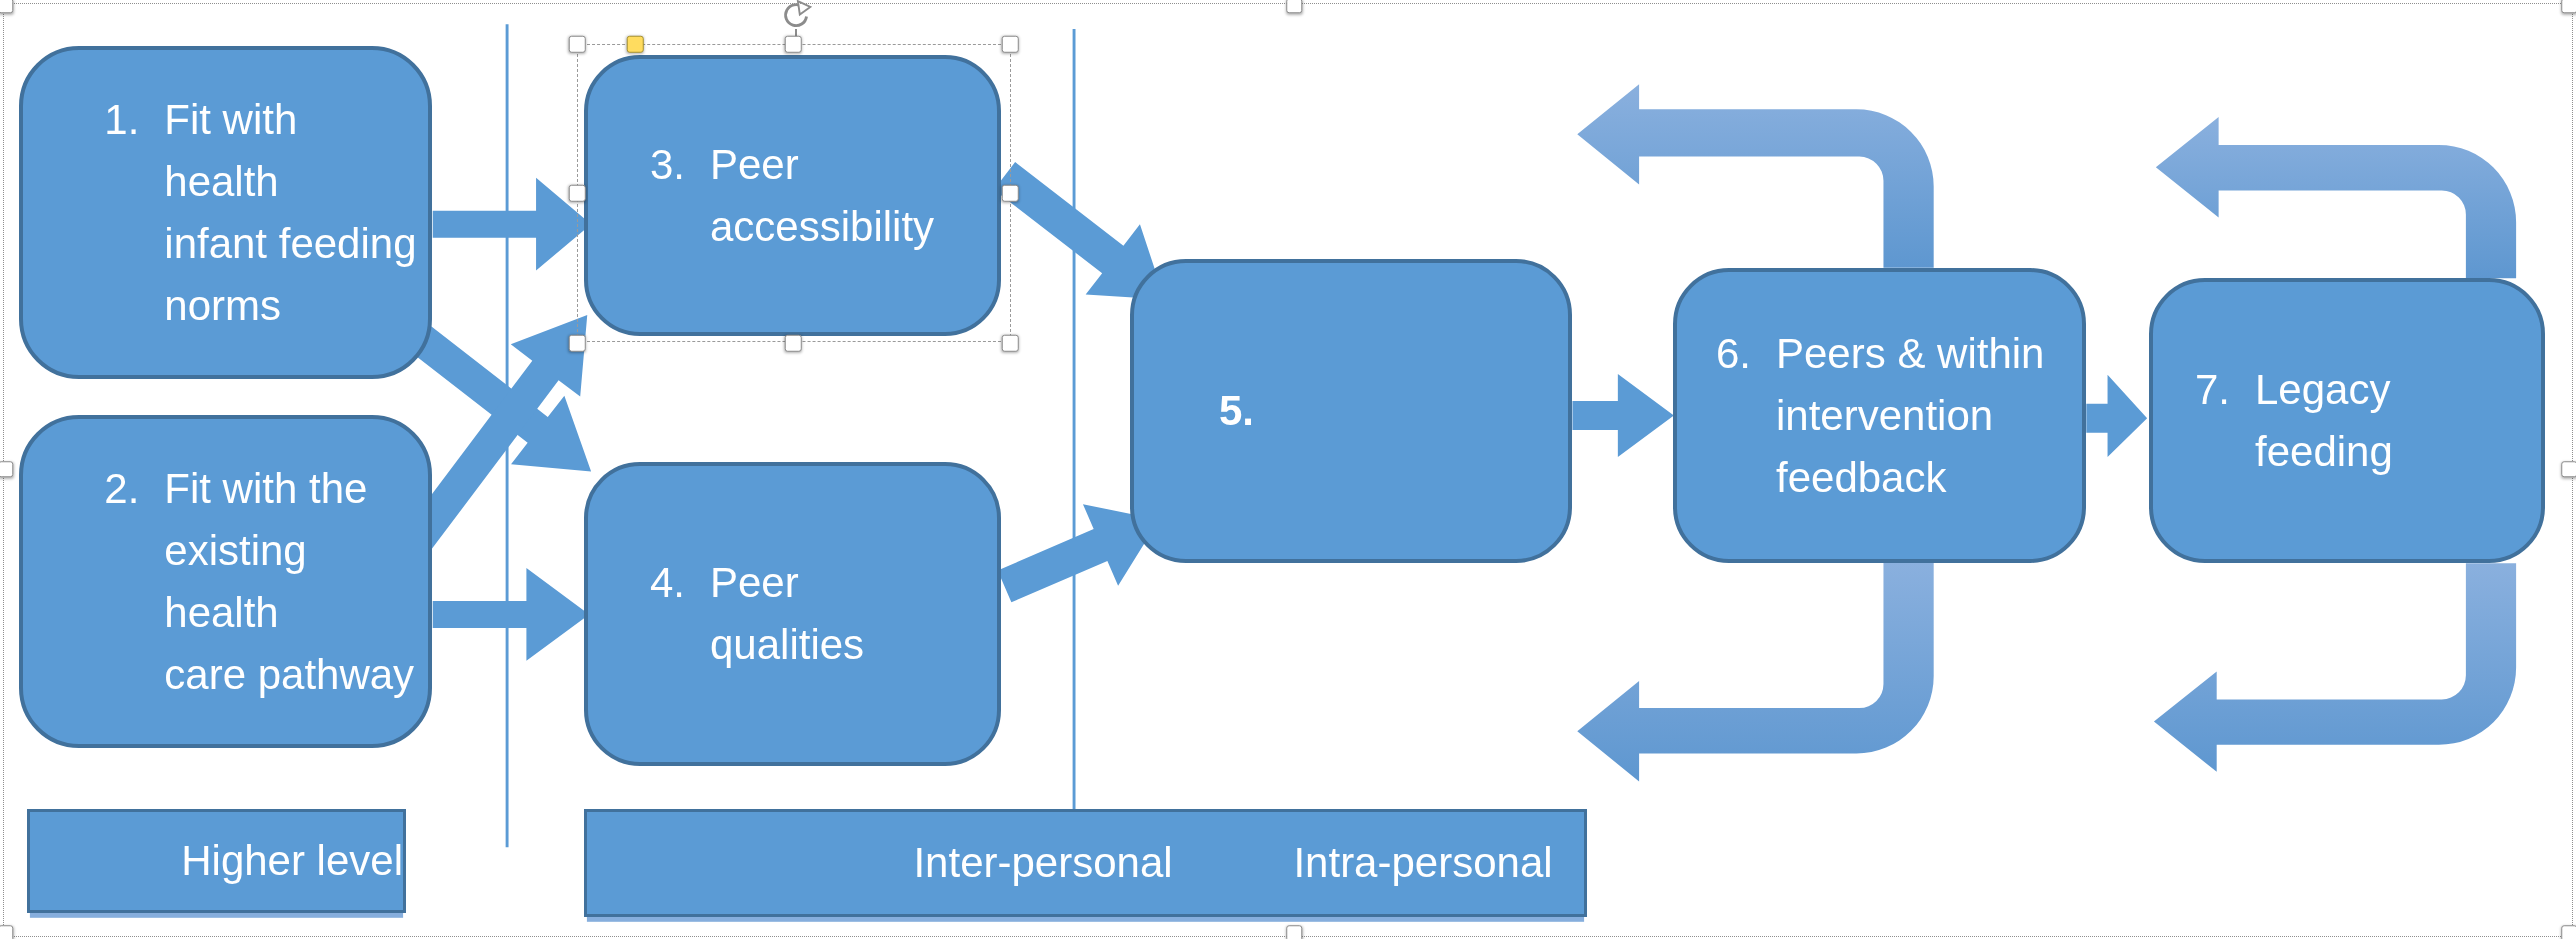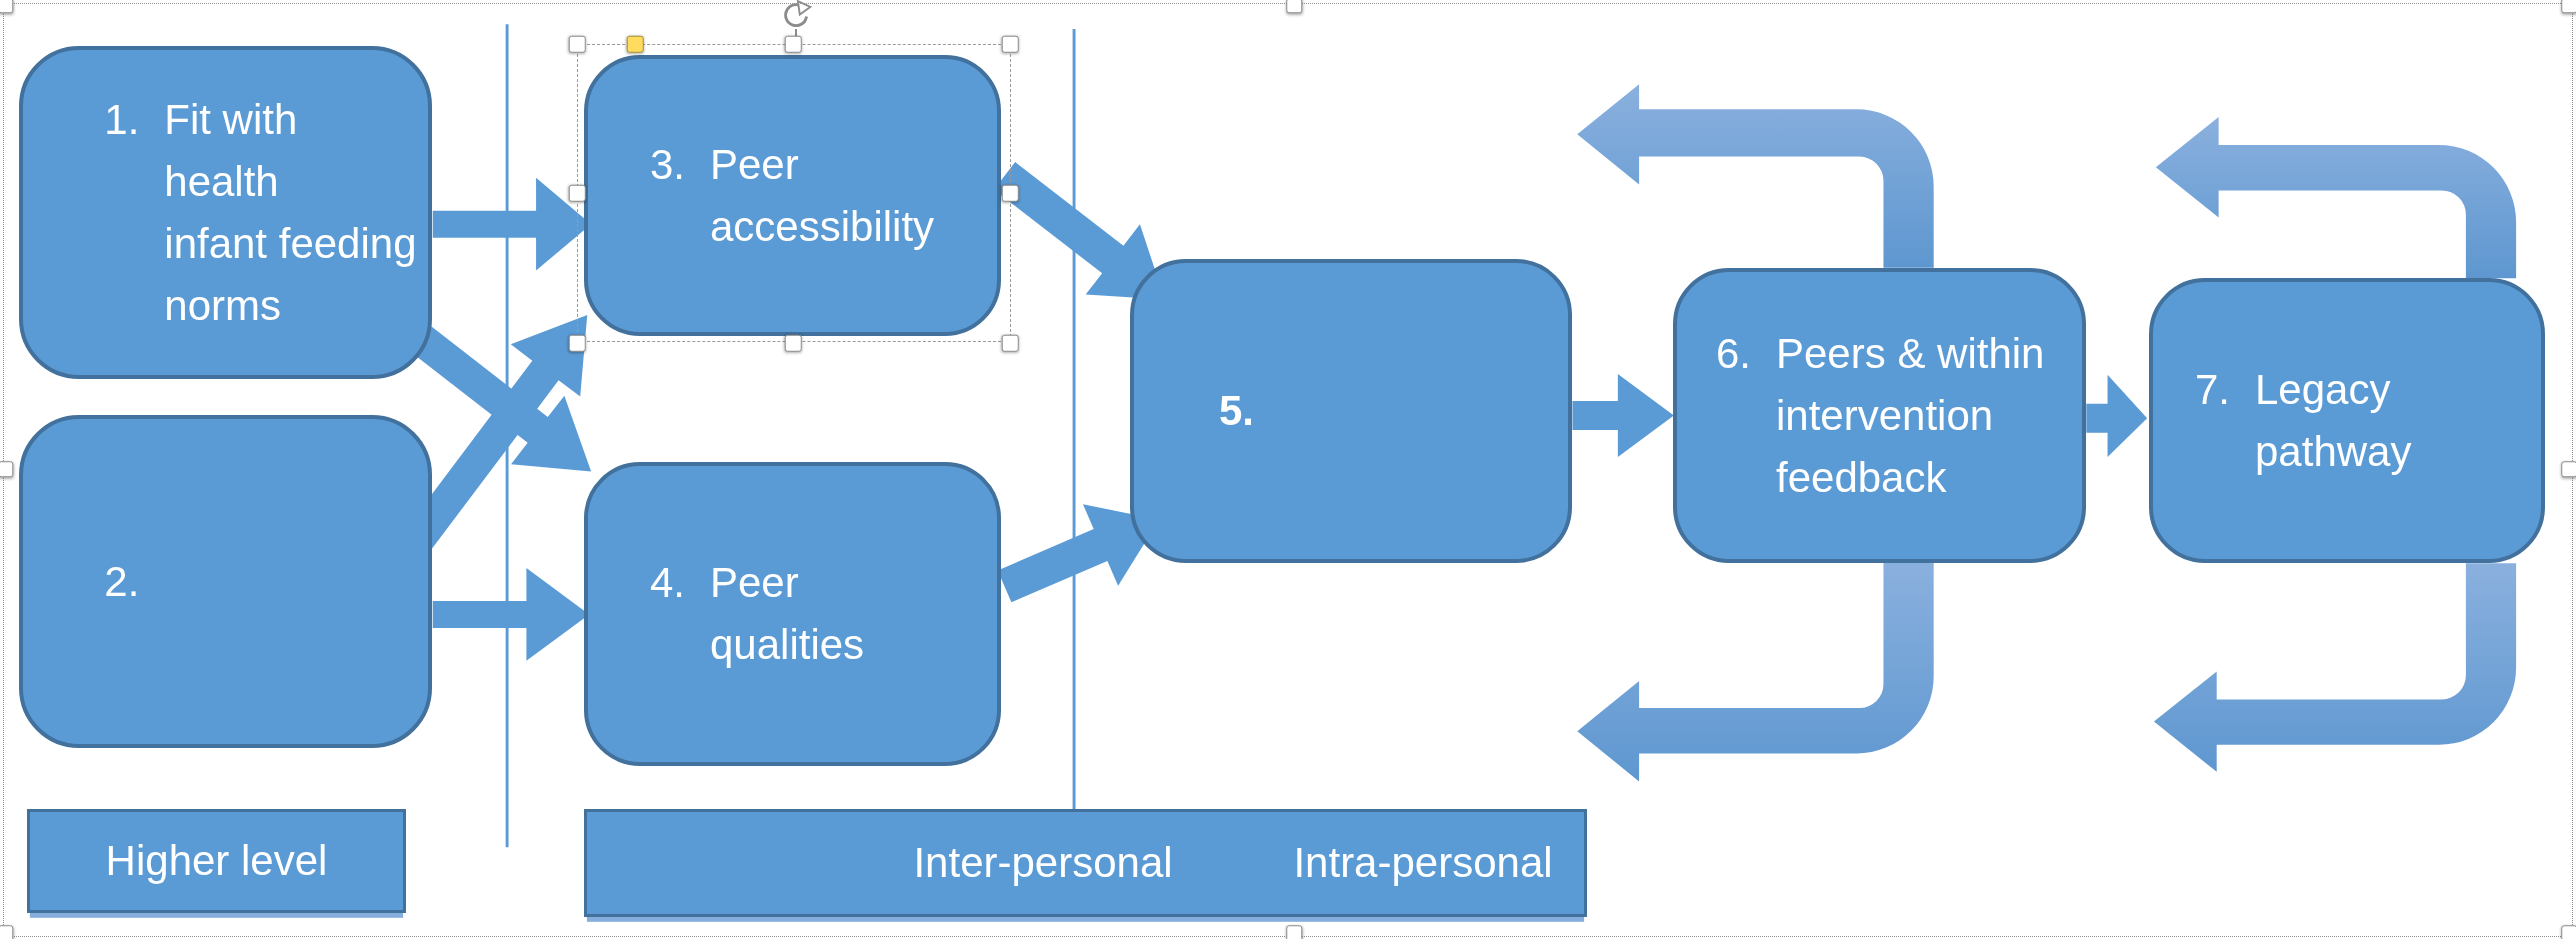--- a/index.html
+++ b/index.html
@@ -45,21 +45,21 @@
   
   .zonebox{
     position:absolute;
     box-sizing:border-box;
     background:#5B9BD5;
     border:3.9px solid #41719C;
     color:#ffffff;
     font-size:42px;
     box-shadow:0 7.7px 0 -2.9px #86AEDD;
   }
-  .zonebox--higher{left:27px;top:809px;width:379px;height:104px;display:flex;align-items:center;justify-content:center;}
+  .zonebox--higher{left:27px;top:809px;width:379px;height:104px;display:flex;align-items:center;justify-content:flex-end;}
   .zonebox--wide{left:584px;top:809px;width:1003px;height:108px;}
   .zonebox--wide .zlabel{position:absolute;top:50%;transform:translate(-50%,-50%);white-space:nowrap;}
   .zlabel--inter{left:456px;}
   .zlabel--intra{left:836px;}
 
   
   .sel-rect{
     position:absolute;left:577px;top:44px;width:434px;height:298px;
     border:1.9px dashed #9a9a9a;box-sizing:border-box;pointer-events:none;
   }
@@ -115,20 +115,23 @@
     <div class="row">
         <span class="num">1.</span>
         <div class="lbl">Fit with health
 infant feeding
 norms</div>
       </div>
   </div>
   <div class="node node--b2">
     <div class="row">
         <span class="num">2.</span>
+        <div class="lbl">Fit with the
+existing health
+care pathway</div>
       </div>
   </div>
   <div class="node node--b3">
     <div class="row">
         <span class="num">3.</span>
         <div class="lbl">Peer
 accessibility</div>
       </div>
   </div>
   <div class="node node--b4">
@@ -148,21 +151,21 @@
         <span class="num">6.</span>
         <div class="lbl">Peers &amp; within
 intervention
 feedback</div>
       </div>
   </div>
   <div class="node node--b7">
     <div class="row">
         <span class="num">7.</span>
         <div class="lbl">Legacy
-pathway</div>
+feeding</div>
       </div>
   </div>
 
   <div class="zonebox zonebox--higher">
     <span>Higher level</span>
   </div>
   <div class="zonebox zonebox--wide">
     <span class="zlabel zlabel--inter">Inter-personal</span>
     <span class="zlabel zlabel--intra">Intra-personal</span>
   </div>

